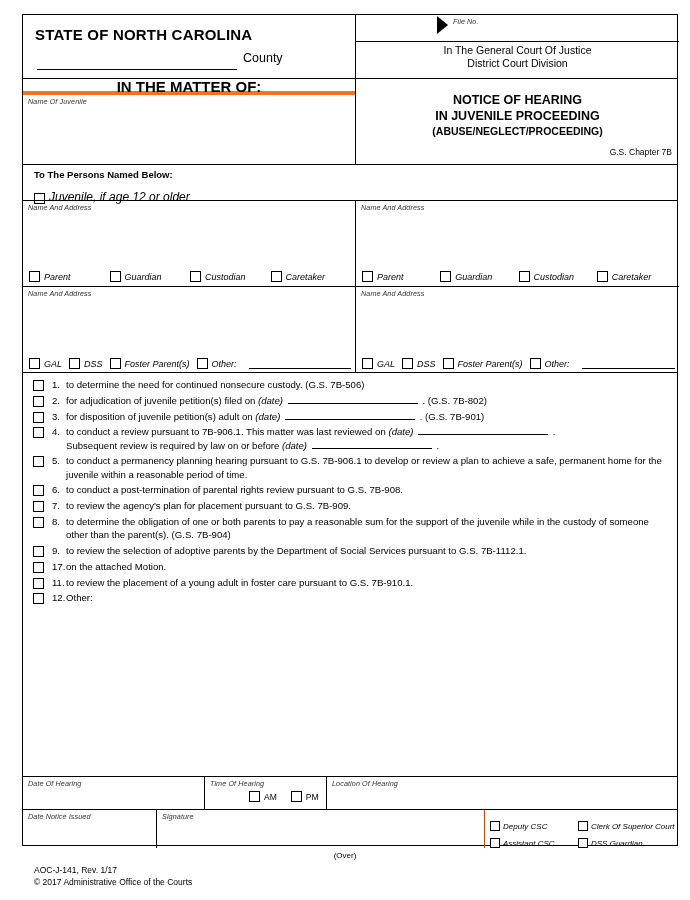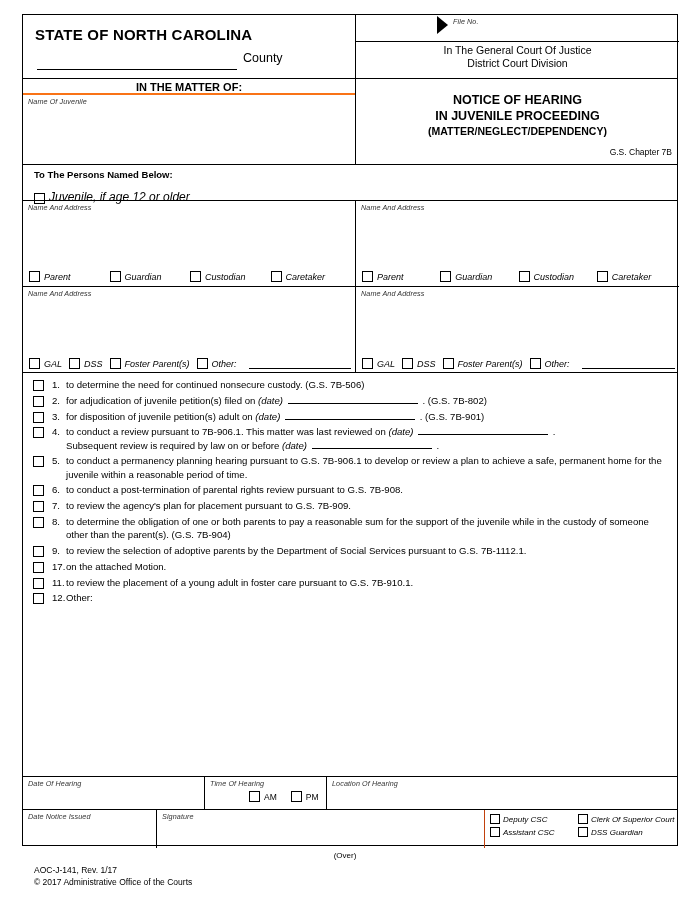--- a/index.html
+++ b/index.html
@@ -145,23 +145,23 @@
   .matter-left {
     position: absolute;
     left: 0; top: 0;
     width: 333px;
     height: 86px;
     border-right: 1px solid #000;
     box-sizing: border-box;
   }
   .matter-hd {
     height: 16px;
-    border-bottom: 2px solid #f97316;
+    border-bottom: 4px solid #f97316;
     text-align: center;
-    font-size: 11px;
+    font-size: 15px;
     font-weight: bold;
     line-height: 16px;
     box-sizing: border-box;
   }
   .matter-body {
     position: relative;
     height: 69px;
   }
   .matter-body .cell-label {
     position: absolute;
@@ -363,20 +363,21 @@
     position: absolute;
     left: 5px; top: 4px;
     right: 2px;
     font-size: 8px;
     font-style: italic;
   }
   .roles-line {
     display: flex;
     align-items: center;
     margin-bottom: 3px;
+    margin-top: 7px;
   }
   .roles-line .r1 { width: 88px; display: flex; align-items: center; }
   .roles-line .r2 { display: flex; align-items: center; }
 
   
   .over {
     position: absolute;
     left: 0; top: 851px;
     width: 690px;
     text-align: center;
@@ -425,21 +426,21 @@
         <div class="matter-hd">IN THE MATTER OF:</div>
         <div class="matter-body">
           <span class="cell-label">Name Of Juvenile</span>
         </div>
       </div>
       <div class="notice-right">
         <div class="notice-title">
           <div>NOTICE OF HEARING</div>
           <div>IN JUVENILE PROCEEDING</div>
         </div>
-        <div class="notice-sub">(MATTER/NEGLECT/DEPENDENCY)</div>
+        <div class="notice-sub">(ABUSE/NEGLECT/PROCEEDING)</div>
         <div class="gs-chapter">G.S. Chapter 7B</div>
       </div>
     </div>
 
     <div class="persons">
       <div class="persons-title">To The Persons Named Below:</div>
       <div class="persons-juv">
         <span class="cb"></span>
         <span>Juvenile, if age 12 or older</span>
       </div>

